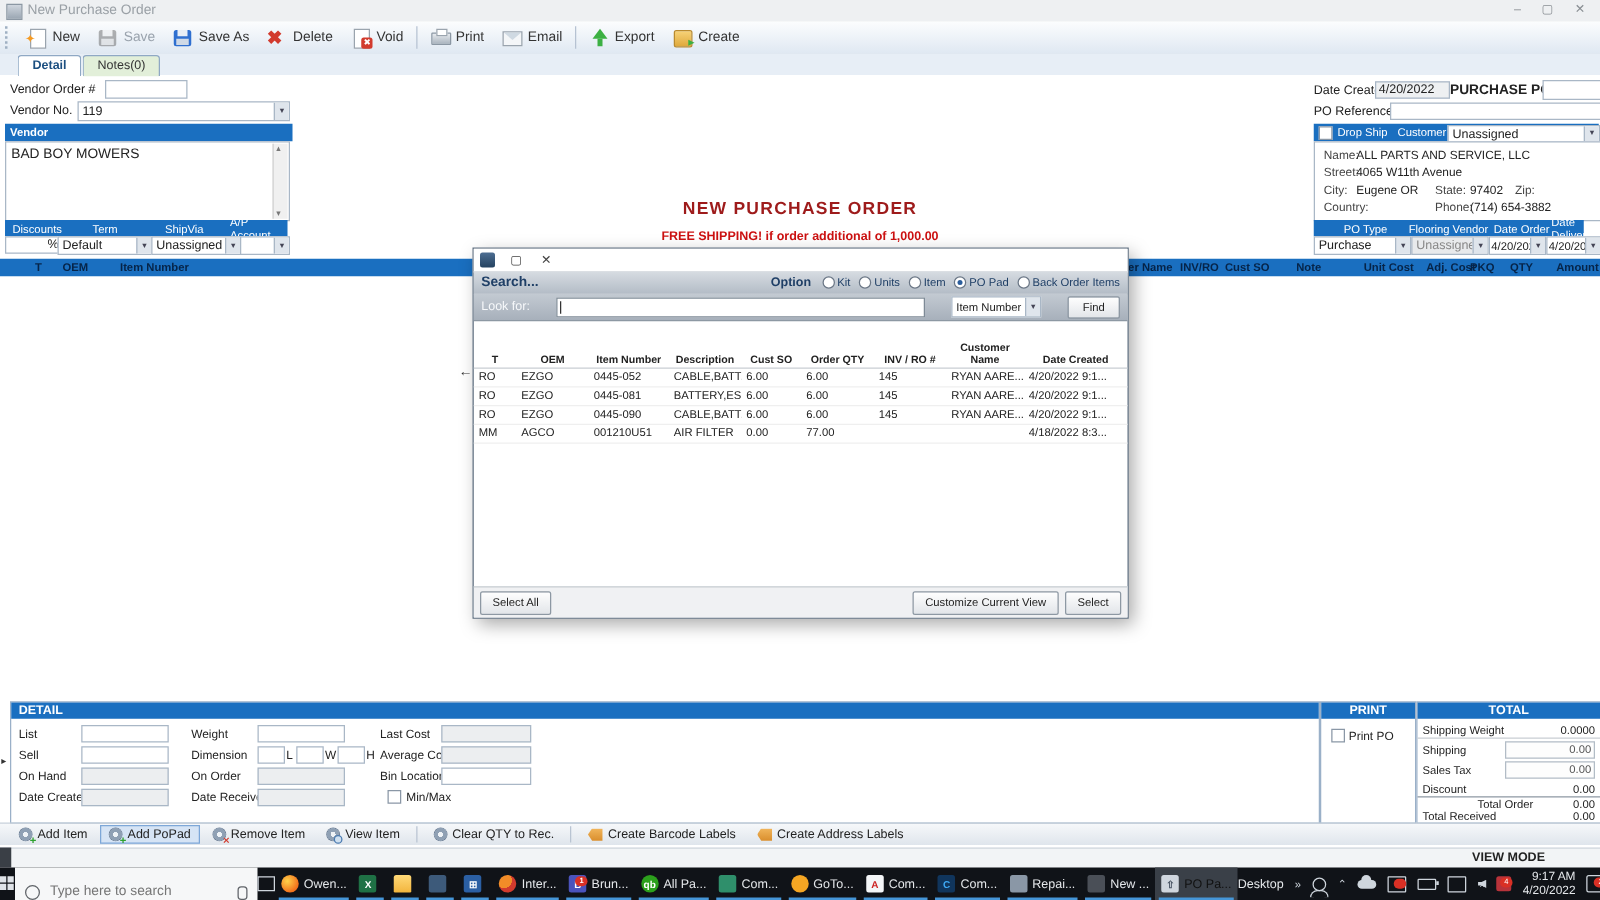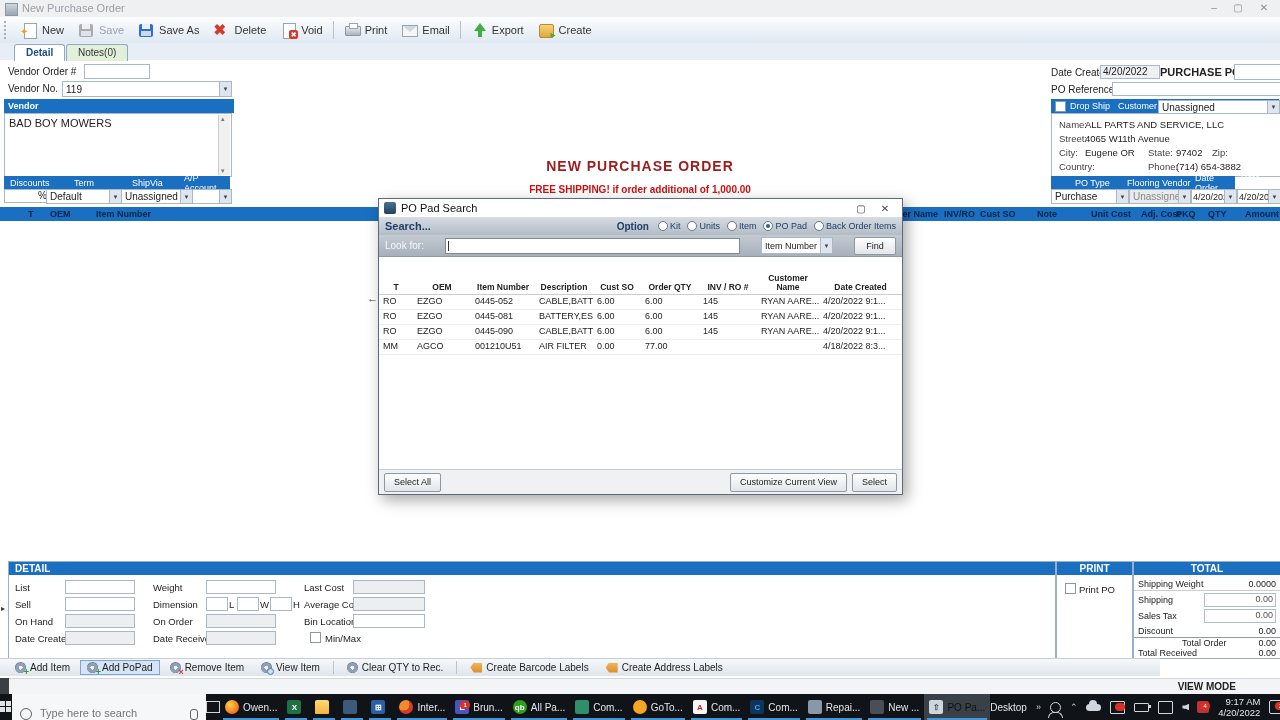--- a/index.html
+++ b/index.html
@@ -98,21 +98,21 @@
   .panelbox{position:absolute;border:1px solid #9ab0c8;background:#fff;}
   .pb-head{height:13px;font-size:10px;font-weight:bold;}
   .dt-lbl{position:absolute;font-size:9.5px;color:#222;white-space:nowrap;}
   .dt-fld{position:absolute;height:12px;background:#fff;border:1px solid #a9b7c6;font-size:9px;}
   .dt-fld.ro{background:#eceef0;}
   .tot-row{position:absolute;left:0;right:0;display:flex;align-items:center;font-size:9px;padding:0 4px;}
   .tot-val{margin-left:auto;}
   .tot-box{margin-left:auto;width:66px;height:12px;background:#fdfdfd;border:1px solid #b2bcc6;text-align:right;padding:0 2px;color:#555;}
 
   
-  #actionbar{left:0;top:658px;width:1160px;height:18px;background:linear-gradient(#f6f8fa,#dfe5ec);border-top:1px solid #c6cfda;display:flex;align-items:center;gap:3px;padding:0 8px;box-sizing:border-box;}
+  #actionbar{left:0;top:658px;width:1280px;height:18px;background:linear-gradient(#f6f8fa,#dfe5ec);border-top:1px solid #c6cfda;display:flex;align-items:center;gap:3px;padding:0 8px;box-sizing:border-box;}
   .ab-btn{display:flex;align-items:center;gap:4px;font-size:10px;color:#222;padding:1px 6px;border:1px solid transparent;white-space:nowrap;}
   .ab-btn.active{background:#d6e4f5;border:1px solid #7da7d8;}
   .ab-sep{width:1px;height:13px;background:#b9c4d2;margin:0 3px;}
   .gear{width:11px;height:11px;border-radius:50%;background:radial-gradient(circle,#eef2f6 0 2px,#8fa0b4 2px 5px,#6f8096 5px);position:relative;flex:0 0 auto;}
   .gear.add::after{content:"+";position:absolute;right:-3px;bottom:-4px;color:#2da12d;font-size:9px;font-weight:bold;}
   .gear.remove::after{content:"\00d7";position:absolute;right:-3px;bottom:-4px;color:#d23b2e;font-size:9px;font-weight:bold;}
   .gear.view::after{content:"";position:absolute;right:-2px;bottom:-2px;width:5px;height:5px;border:1px solid #4a7ab0;border-radius:50%;background:#cfe0f0;}
   .tag{width:12px;height:10px;background:linear-gradient(#f0b45a,#d98d2b);clip-path:polygon(0 50%,28% 0,100% 0,100% 100%,28% 100%);flex:0 0 auto;}
 
   
@@ -306,21 +306,21 @@
     <span class="abs" style="left:7px;top:33px;color:#444;">City:</span>
     <span class="abs" style="left:33px;top:33px;">Eugene OR</span>
     <span class="abs" style="left:96px;top:33px;color:#444;">State:</span>
     <span class="abs" style="left:124px;top:33px;">97402</span>
     <span class="abs" style="left:160px;top:33px;color:#444;">Zip:</span>
     <span class="abs" style="left:7px;top:47px;color:#444;">Country:</span>
     <span class="abs" style="left:96px;top:47px;color:#444;">Phone:</span>
     <span class="abs" style="left:124px;top:47px;">(714) 654-3882</span>
   </div>
 
-  <div class="abs bluebar" style="left:1051px;top:176px;width:184px;height:13px;">
+  <div class="abs bluebar" style="left:1051px;top:176px;width:216px;height:13px;">
     <span style="position:absolute;left:24px;">PO Type</span>
     <span style="position:absolute;left:76px;">Flooring Vendor</span>
     <span style="position:absolute;left:144px;">Date Order</span>
     <span style="position:absolute;left:190px;">Date Delivery</span>
   </div>
   <div class="abs dd" style="left:1051px;top:189px;width:76px;height:13px;">
     <span class="dd-val">Purchase</span>
     <span class="dd-arrow">▼</span>
   </div>
   <div class="abs dd gray" style="left:1129px;top:189px;width:60px;height:13px;">
@@ -352,21 +352,20 @@
     <span style="left:1176px;">PKQ</span>
     <span style="left:1208px;">QTY</span>
     <span style="left:1245px;">Amount</span>
   </div>
 
   <div class="abs" style="left:367px;top:292px;font-size:11px;color:#333;">←</div>
 
   <div class="abs" id="dialog">
     <div class="dlg-title">
       <span class="dlg-ic"></span>
-      <span class="dlg-titletxt">PO Pad Search</span>
       <span class="dlg-btn">▢</span>
       <span class="dlg-btn">✕</span>
     </div>
     <div class="dlg-search">
       <span class="s-title">Search...</span>
       <span class="opt-group">
         <span class="opt-label">Option</span>
         <span class="radio-opt">
             <span class="radio"></span>
             <span>Kit</span>

